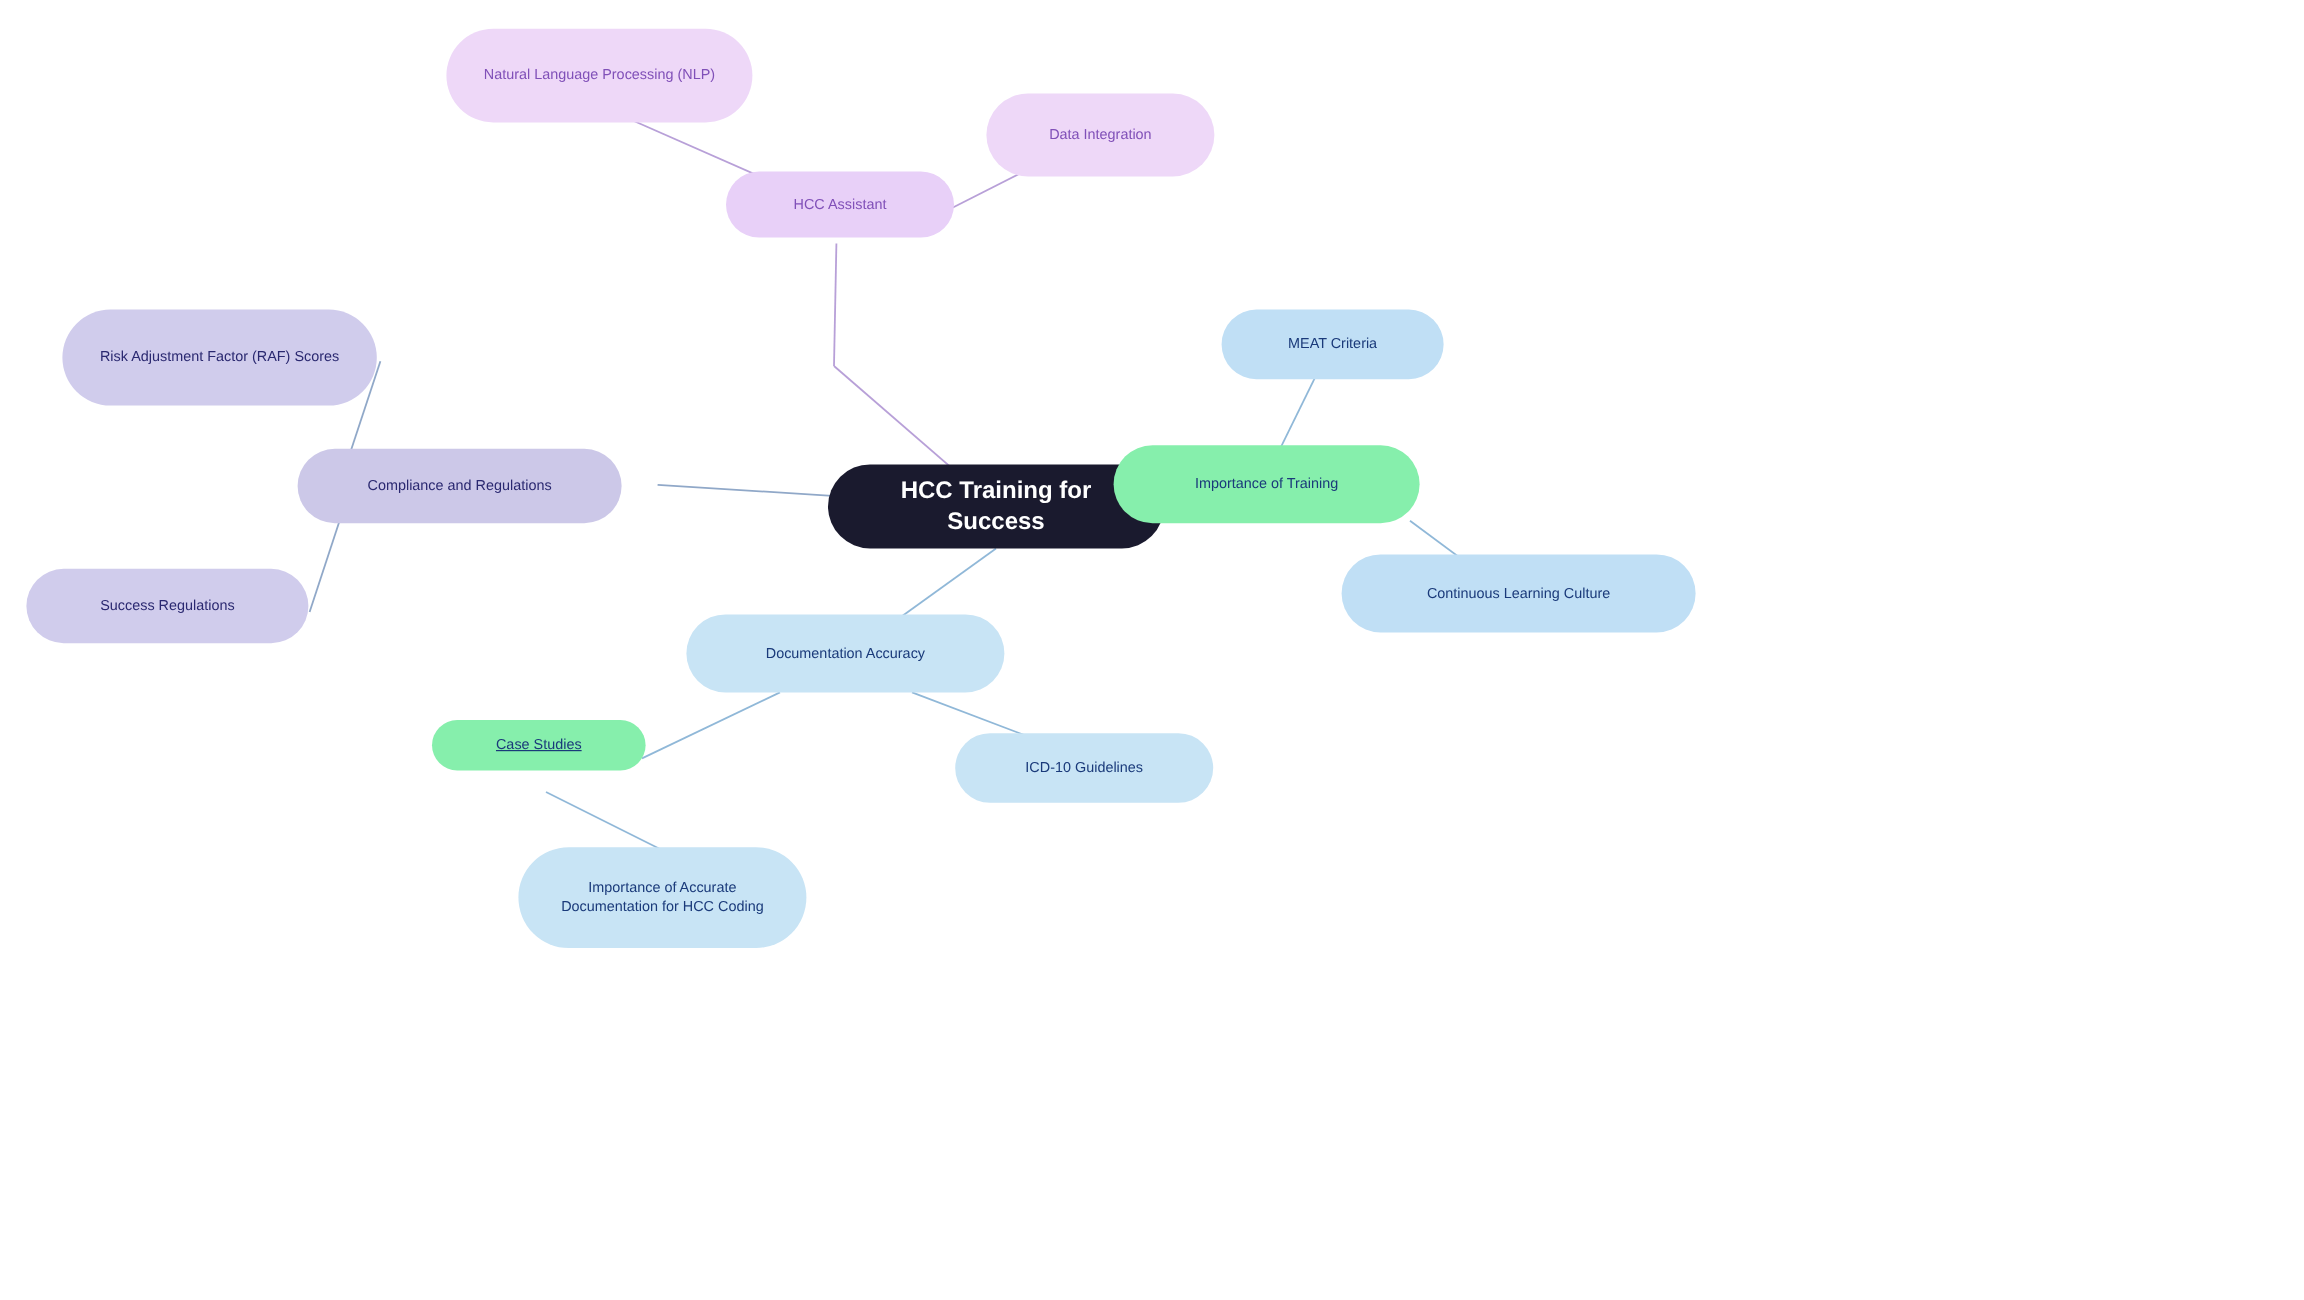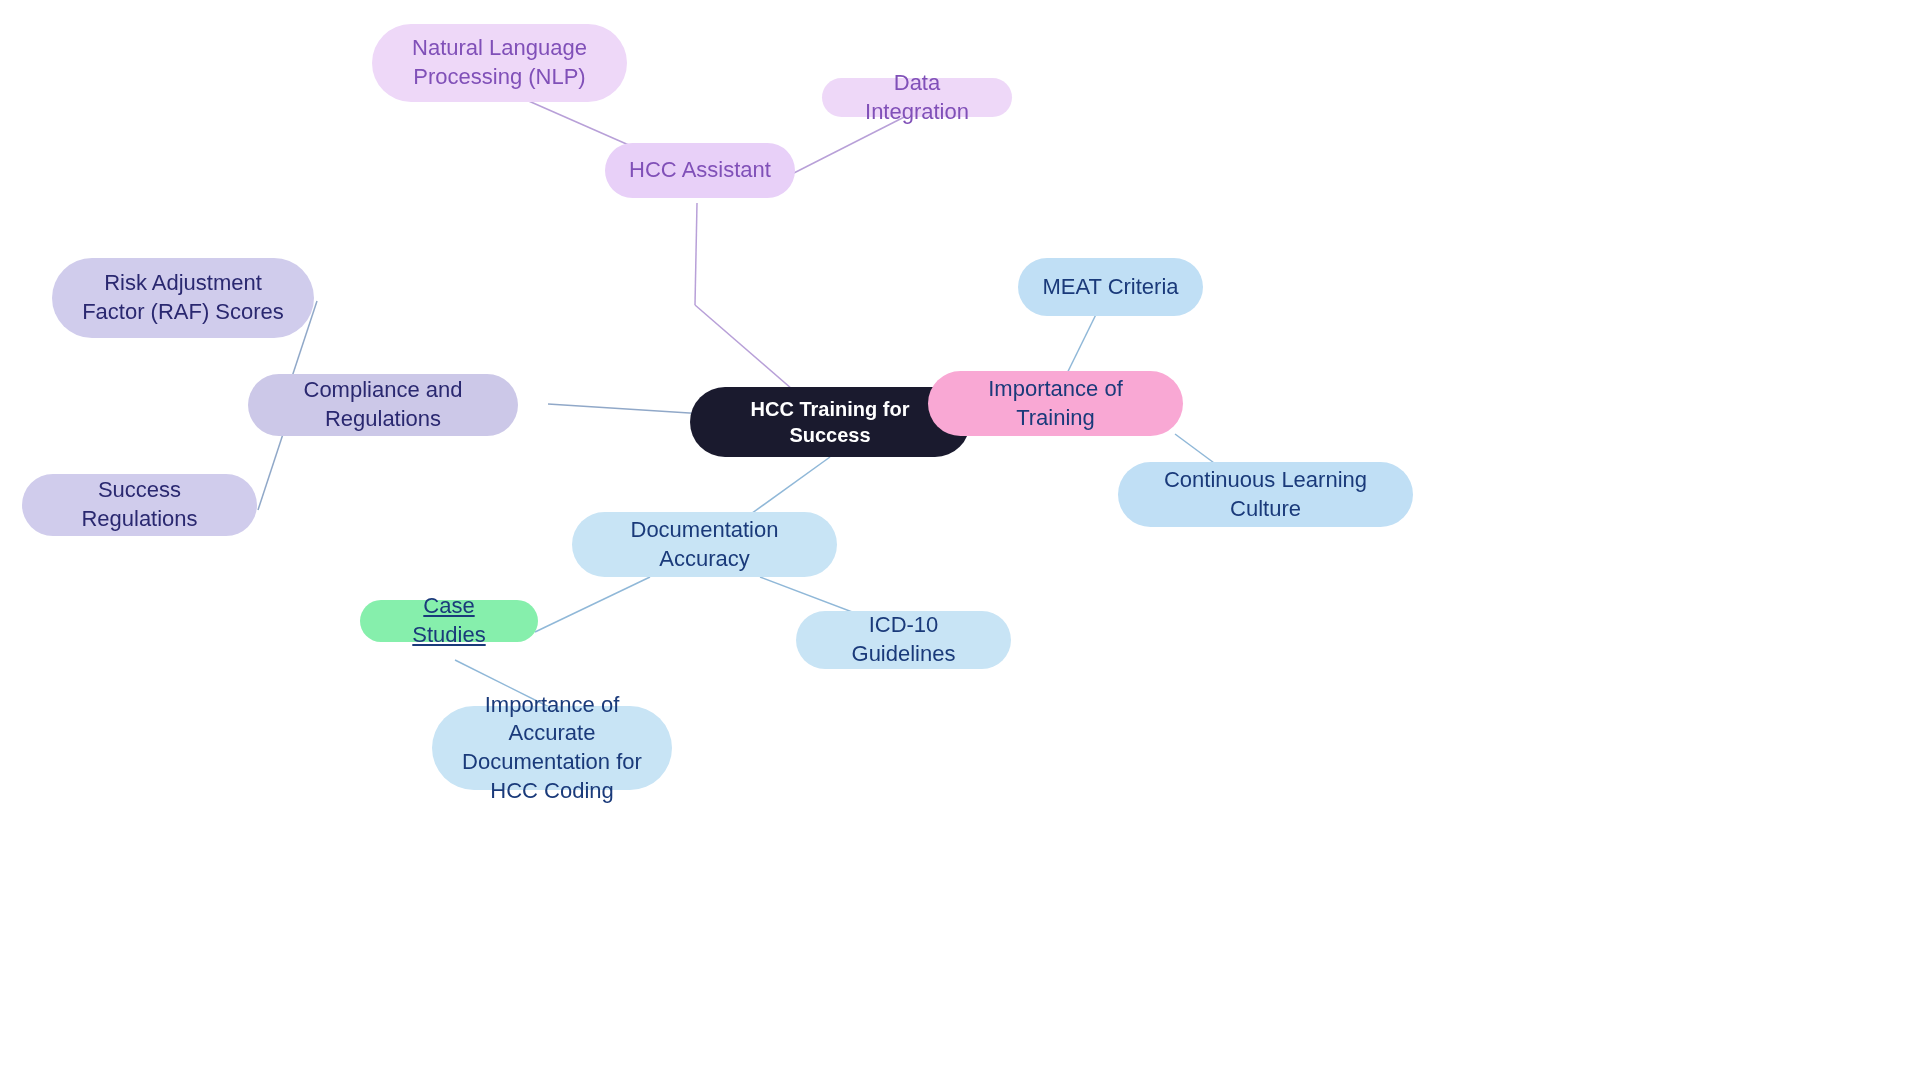--- a/index.html
+++ b/index.html
@@ -24,21 +24,21 @@
       pointer-events: none;
     }
     .node {
       position: absolute;
       border-radius: 50px;
       display: flex;
       align-items: center;
       justify-content: center;
       text-align: center;
       padding: 14px 24px;
-      font-size: 22px;
+      font-size: 12px;
       line-height: 1.3;
     }
     .node-center {
       background: #1a1a2e;
       color: #ffffff;
       font-size: 20px;
       font-weight: 600;
       border-radius: 50px;
       width: 280px;
       height: 70px;
@@ -99,37 +99,37 @@
 
 
   <div class="node node-purple" style="left: 605px; top: 143px; width: 190px; height: 55px; background:#e8d0f8; color:#8050b8;">
     <span>HCC Assistant</span>
   </div>
 
   <div class="node node-purple" style="left: 372px; top: 24px; width: 255px; height: 78px; background:#eed8f8; color:#8050b8;">
     <span>Natural Language Processing (NLP)</span>
   </div>
 
-  <div class="node node-purple" style="left: 822px; top: 78px; width: 190px; height: 39px; background:#eed8f8; color:#8050b8;text-align:center;">
+  <div class="node node-purple" style="left: 822px; top: 78px; width: 190px; height: 69px; background:#eed8f8; color:#8050b8;text-align:center;">
     <span>Data Integration</span>
   </div>
 
   <div class="node node-lavender" style="left: 248px; top: 374px; width: 270px; height: 62px; background:#ccc8e8; color:#2a2870;">
     <span>Compliance and Regulations</span>
   </div>
 
   <div class="node node-lavender" style="left: 52px; top: 258px; width: 262px; height: 80px; background:#d0ccec; color:#2a2870;">
     <span>Risk Adjustment Factor (RAF) Scores</span>
   </div>
 
   <div class="node node-lavender" style="left: 22px; top: 474px; width: 235px; height: 62px; background:#d0ccec; color:#2a2870;">
     <span>Success Regulations</span>
   </div>
 
-  <div class="node node-blue" style="left: 928px; top: 371px; width: 255px; height: 65px; background:#f9a8d4; color:#1a3a7a;">
+  <div class="node node-blue" style="left: 928px; top: 371px; width: 255px; height: 65px; background:#86efac; color:#1a3a7a;">
     <span>Importance of Training</span>
   </div>
 
   <div class="node node-blue" style="left: 1018px; top: 258px; width: 185px; height: 58px; background:#c0dff5; color:#1a3a7a;">
     <span>MEAT Criteria</span>
   </div>
 
   <div class="node node-blue" style="left: 1118px; top: 462px; width: 295px; height: 65px; background:#c0dff5; color:#1a3a7a;">
     <span>Continuous Learning Culture</span>
   </div>

